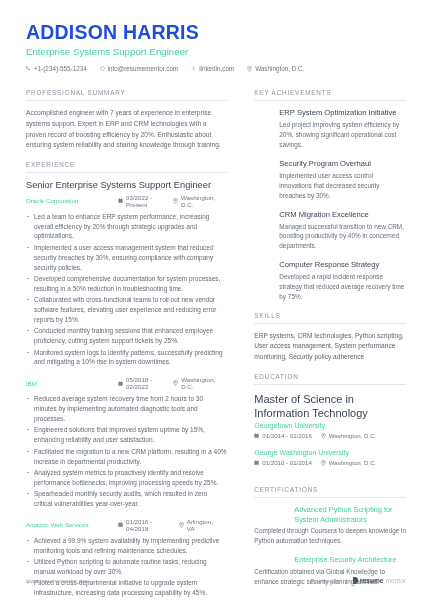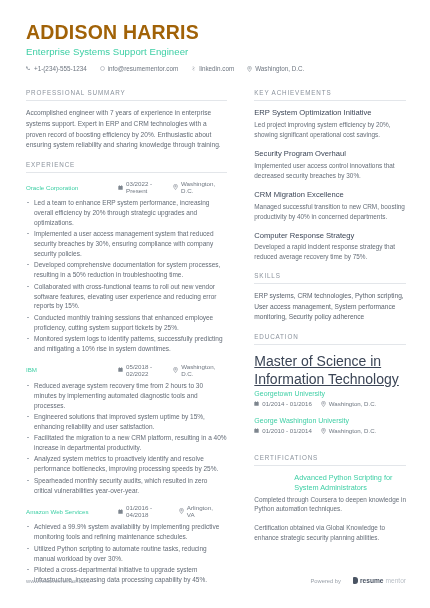--- a/index.html
+++ b/index.html
@@ -8,21 +8,21 @@
     background: #ffffff;
     font-family: "Liberation Sans", sans-serif;
     color: #5b6470;
     -webkit-font-smoothing: antialiased;
   }
   .page { position: relative; width: 430px; height: 608px; padding: 22px 24px 0 26px; }
 
   
   .name {
     font-size: 19.5px; font-weight: bold; letter-spacing: .2px;
-    color: #a16207; line-height: 1.1; margin-bottom: 3px;
+    color: #1d4ed8; line-height: 1.1; margin-bottom: 3px;
   }
   .job-title { font-size: 9.6px; color: #3ecfa5; letter-spacing: .05px; margin-bottom: 8px; }
   .contact-row { display: flex; align-items: center; gap: 13px; font-size: 6.3px; color: #6e7680; }
   .contact-item { display: flex; align-items: center; gap: 3px; white-space: nowrap; }
   .contact-item svg { flex: 0 0 auto; display: block; }
 
   
   .cols { display: flex; margin-top: 17px; }
   .col-left { width: 219px; padding-right: 16px; }
   .col-right { width: 164px; padding-left: 11px; }
@@ -45,27 +45,27 @@
   ul.bullets li {
     position: relative; padding-left: 8px; font-size: 6.5px;
     line-height: 1.52; color: #636b76; margin-bottom: 1.5px;
   }
   ul.bullets li::before {
     content: ""; position: absolute; left: 1px; top: 4px;
     width: 2px; height: 1px; background: #a8aeb6;
   }
 
   
-  .block { margin-bottom: 9px; }
+  .block { margin-bottom: 9px; margin-left: 25px; }
   .block:last-child { margin-bottom: 0; }
   .block-title { font-size: 7.6px; color: #3b4556; line-height: 1.3; margin-bottom: 2px; }
   .block-desc { font-size: 6.4px; line-height: 1.55; color: #666e79; }
   .skills-text { font-size: 6.6px; line-height: 1.6; color: #5c646f; }
   .edu { margin-bottom: 10px; }
-  .edu-degree { font-size: 14px; color: #3b4556; line-height: 1.3; margin-bottom: 2px; text-decoration: underline; }
+  .edu-degree { font-size: 11px; color: #3b4556; line-height: 1.3; margin-bottom: 2px; }
   .edu-school { font-size: 7px; color: #3ecfa5; margin-bottom: 3px; }
   .edu-meta { display: flex; align-items: center; font-size: 6.1px; color: #6e7680; }
   .edu-meta .meta-chip { margin-right: 9px; }
   .cert { margin-bottom: 9px; }
   .cert-title { font-size: 7.3px; color: #3ecfa5; line-height: 1.32; margin-bottom: 2px; margin-left: 40px; }
   .cert-desc { font-size: 6.4px; line-height: 1.55; color: #666e79; }
   .sec-gap { height: 10px; }
 
   
   .footer {
@@ -134,20 +134,21 @@
         <div class="sec-title">PROFESSIONAL SUMMARY</div>
         <div class="summary">Accomplished engineer with 7 years of experience in enterprise systems support. Expert in ERP and CRM technologies with a proven record of boosting efficiency by 20%. Enthusiastic about ensuring system reliability and sharing knowledge through training.</div>
       </div>
 
       <div class="sec-gap"></div>
 
       <div>
         <div class="sec-title">EXPERIENCE</div>
         <div id="experience-list">
             <div class="job">
+              <div class="job-role">Senior Enterprise Systems Support Engineer</div>
               <div class="job-meta">
                 <span class="company">Oracle Corporation</span>
                 <span class="meta-chip">
                   <span>
                     <svg width="5" height="5" viewBox="0 0 16 16" fill="#7d858e">
                       <rect x="1" y="3" width="14" height="12" rx="1"></rect>
                       <rect x="3" y="0" width="2" height="3"></rect>
                       <rect x="11" y="0" width="2" height="3"></rect>
                     </svg>
                   </span>
@@ -328,20 +329,21 @@
       <div class="sec-gap"></div>
 
       <div>
         <div class="sec-title">CERTIFICATIONS</div>
         <div id="certifications-list">
             <div class="cert">
               <div class="cert-title">Advanced Python Scripting for System Administrators</div>
               <div class="cert-desc">Completed through Coursera to deepen knowledge in Python automation techniques.</div>
             </div>
             <div class="cert">
+              <div class="cert-title">Enterprise Security Architecture</div>
               <div class="cert-desc">Certification obtained via Global Knowledge to enhance strategic security planning abilities.</div>
             </div>
           </div>
       </div>
 
     </div>
   </div>
 
   <div class="footer">
     <span>www.resumementor.com</span>

